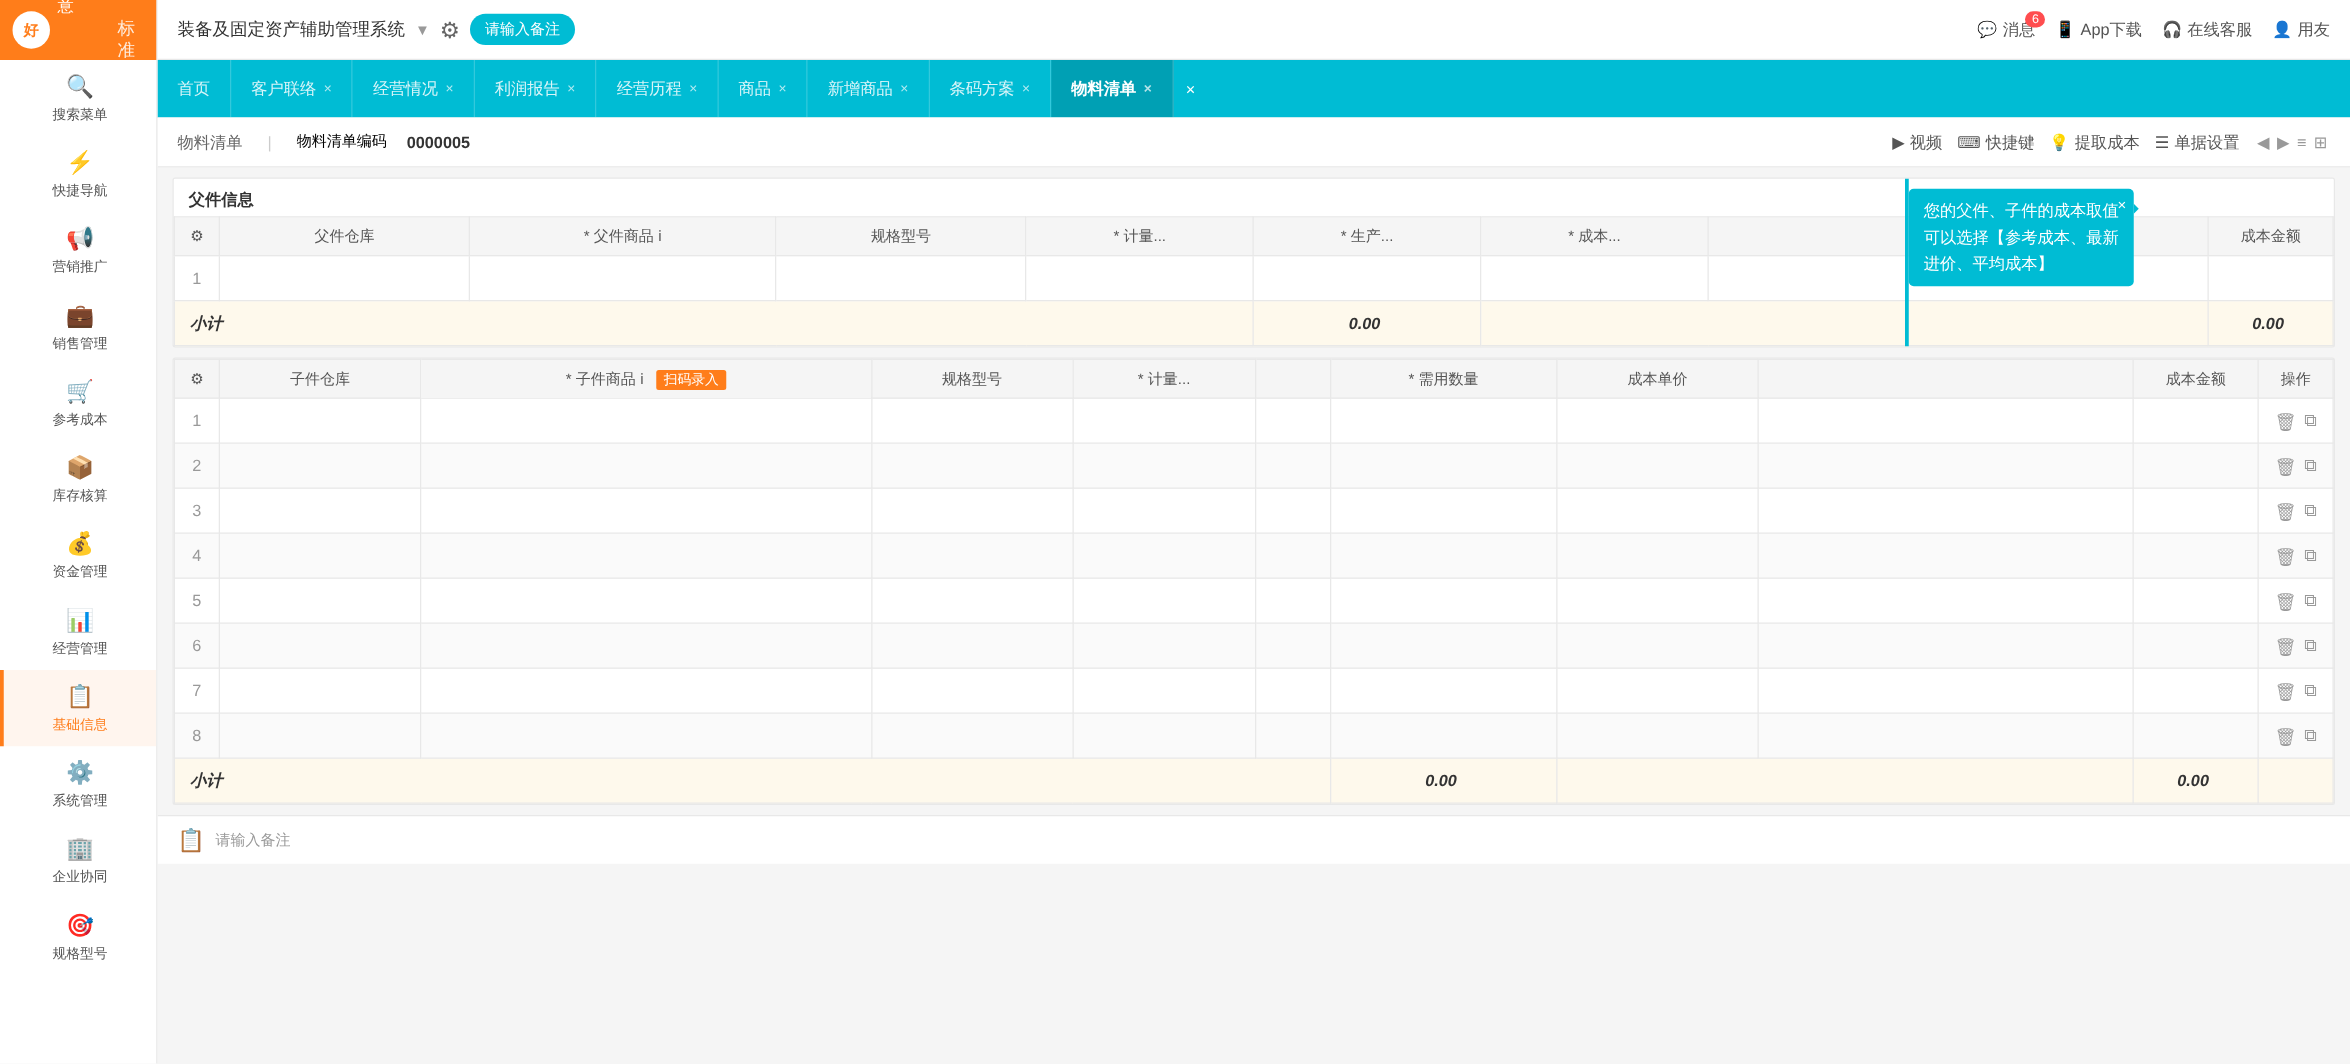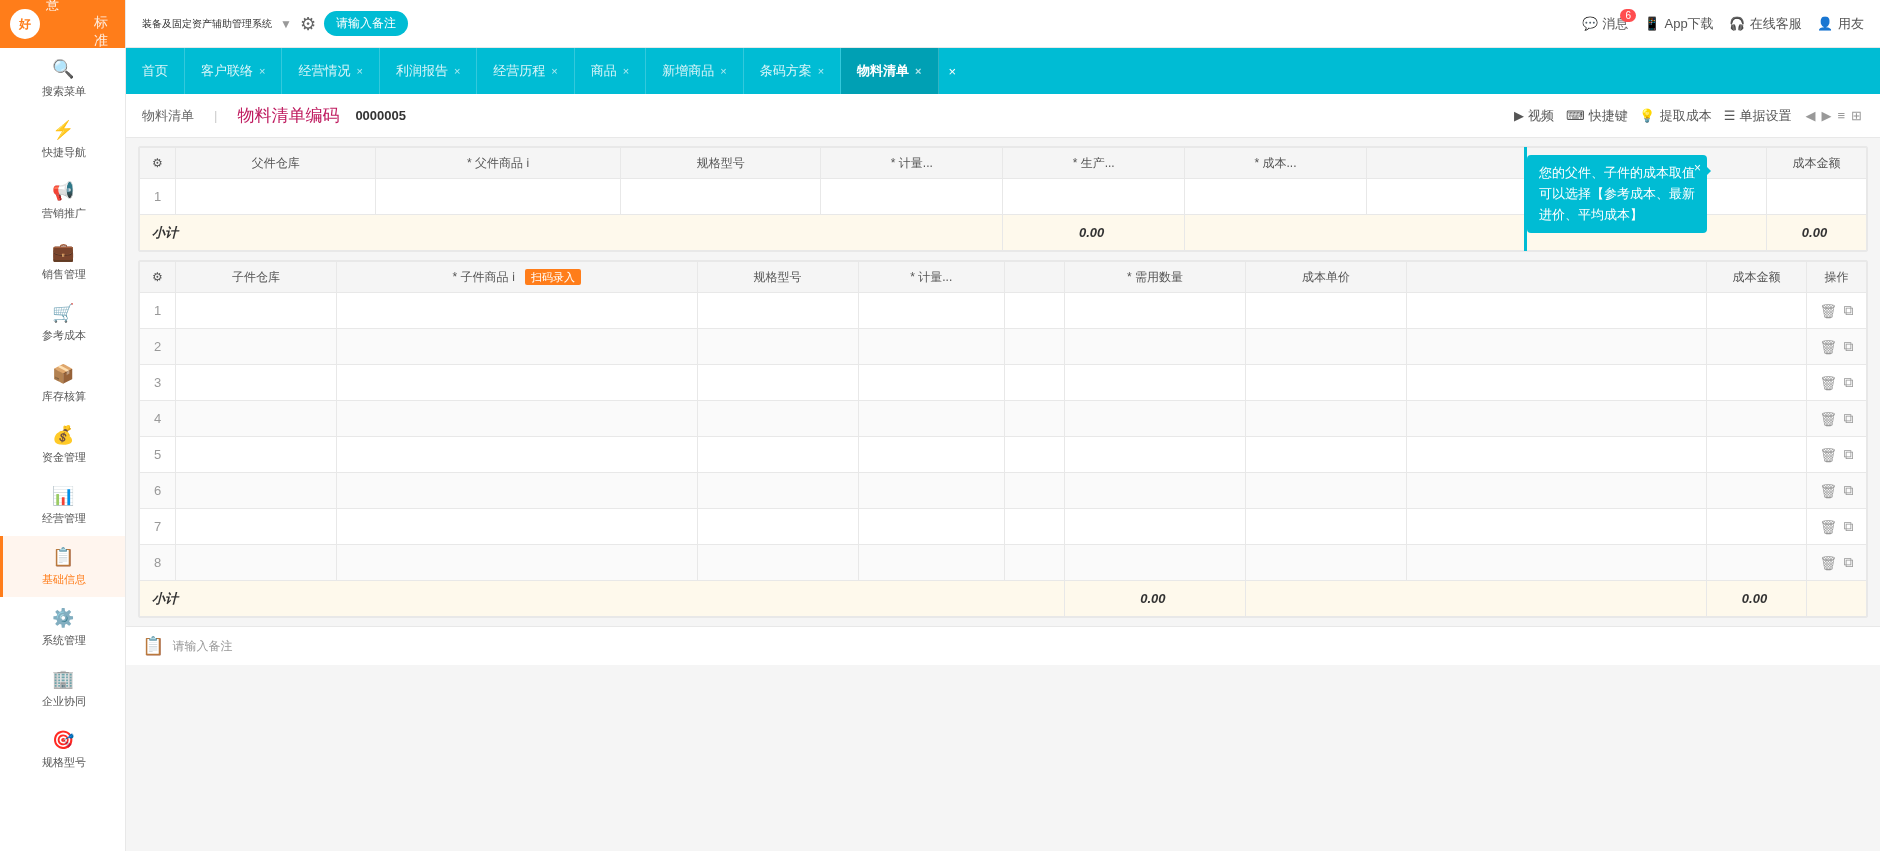--- a/index.html
+++ b/index.html
@@ -56,21 +56,21 @@
       height: 48px;
       background: #fff;
       border-bottom: 1px solid #e8e8e8;
       display: flex;
       align-items: center;
       padding: 0 16px;
       justify-content: space-between;
       flex-shrink: 0;
     }
     .topbar-left { display: flex; align-items: center; gap: 8px; }
-    .topbar-title { font-size: 10px; color: #333; }
+    .topbar-title { font-size: 14px; color: #333; }
     .topbar-arrows { display: flex; align-items: center; gap: 2px; color: #999; }
     .topbar-arrow { cursor: pointer; color: #999; font-size: 12px; }
     .topbar-settings { cursor: pointer; color: #666; font-size: 18px; }
     .topbar-trial {
       background: #00bcd4;
       color: #fff;
       padding: 4px 12px;
       border-radius: 14px;
       font-size: 12px;
       cursor: pointer;
@@ -127,21 +127,21 @@
       padding: 10px 16px;
       display: flex;
       align-items: center;
       gap: 20px;
       border-bottom: 1px solid #e8e8e8;
       justify-content: space-between;
     }
     .page-header-left { display: flex; align-items: center; gap: 16px; }
     .page-breadcrumb { color: #666; font-size: 13px; }
     .page-breadcrumb-sep { color: #ccc; margin: 0 4px; }
-    .page-code-label { color: #be185d; font-size: 17px; }
+    .page-code-label { color: #000000; font-size: 12px; }
     .page-code-value { color: #333; font-weight: bold; font-size: 13px; }
     .page-header-right { display: flex; align-items: center; gap: 12px; color: #555; font-size: 13px; }
     .page-header-right-item { display: flex; align-items: center; gap: 4px; cursor: pointer; }
     .page-nav-btns { display: flex; align-items: center; gap: 2px; }
     .page-nav-btn { color: #999; cursor: pointer; padding: 2px; }
 
     
     .section { margin: 8px 12px; background: #fff; border: 1px solid #e8e8e8; border-radius: 2px; position: relative; }
     .section-title { font-size: 13px; font-weight: bold; color: #333; padding: 8px 12px 4px; }
 
@@ -398,20 +398,21 @@
         <div class="page-nav-btns">
           <span class="page-nav-btn">◀</span>
           <span class="page-nav-btn">▶</span>
           <span class="page-nav-btn">≡</span>
           <span class="page-nav-btn">⊞</span>
         </div>
       </div>
     </div>
 
     <div class="section" style="position:relative;">
+      <div class="section-title">父件信息</div>
 
       <div class="tooltip-box">
         <span class="tooltip-close">×</span>
         <span>您的父件、子件的成本取值可以选择【参考成本、最新进价、平均成本】</span>
       </div>
       <div class="tooltip-bar"></div>
       <table class="data-table">
         <thead>
           <tr>
             <th class="gear-col">⚙</th>

